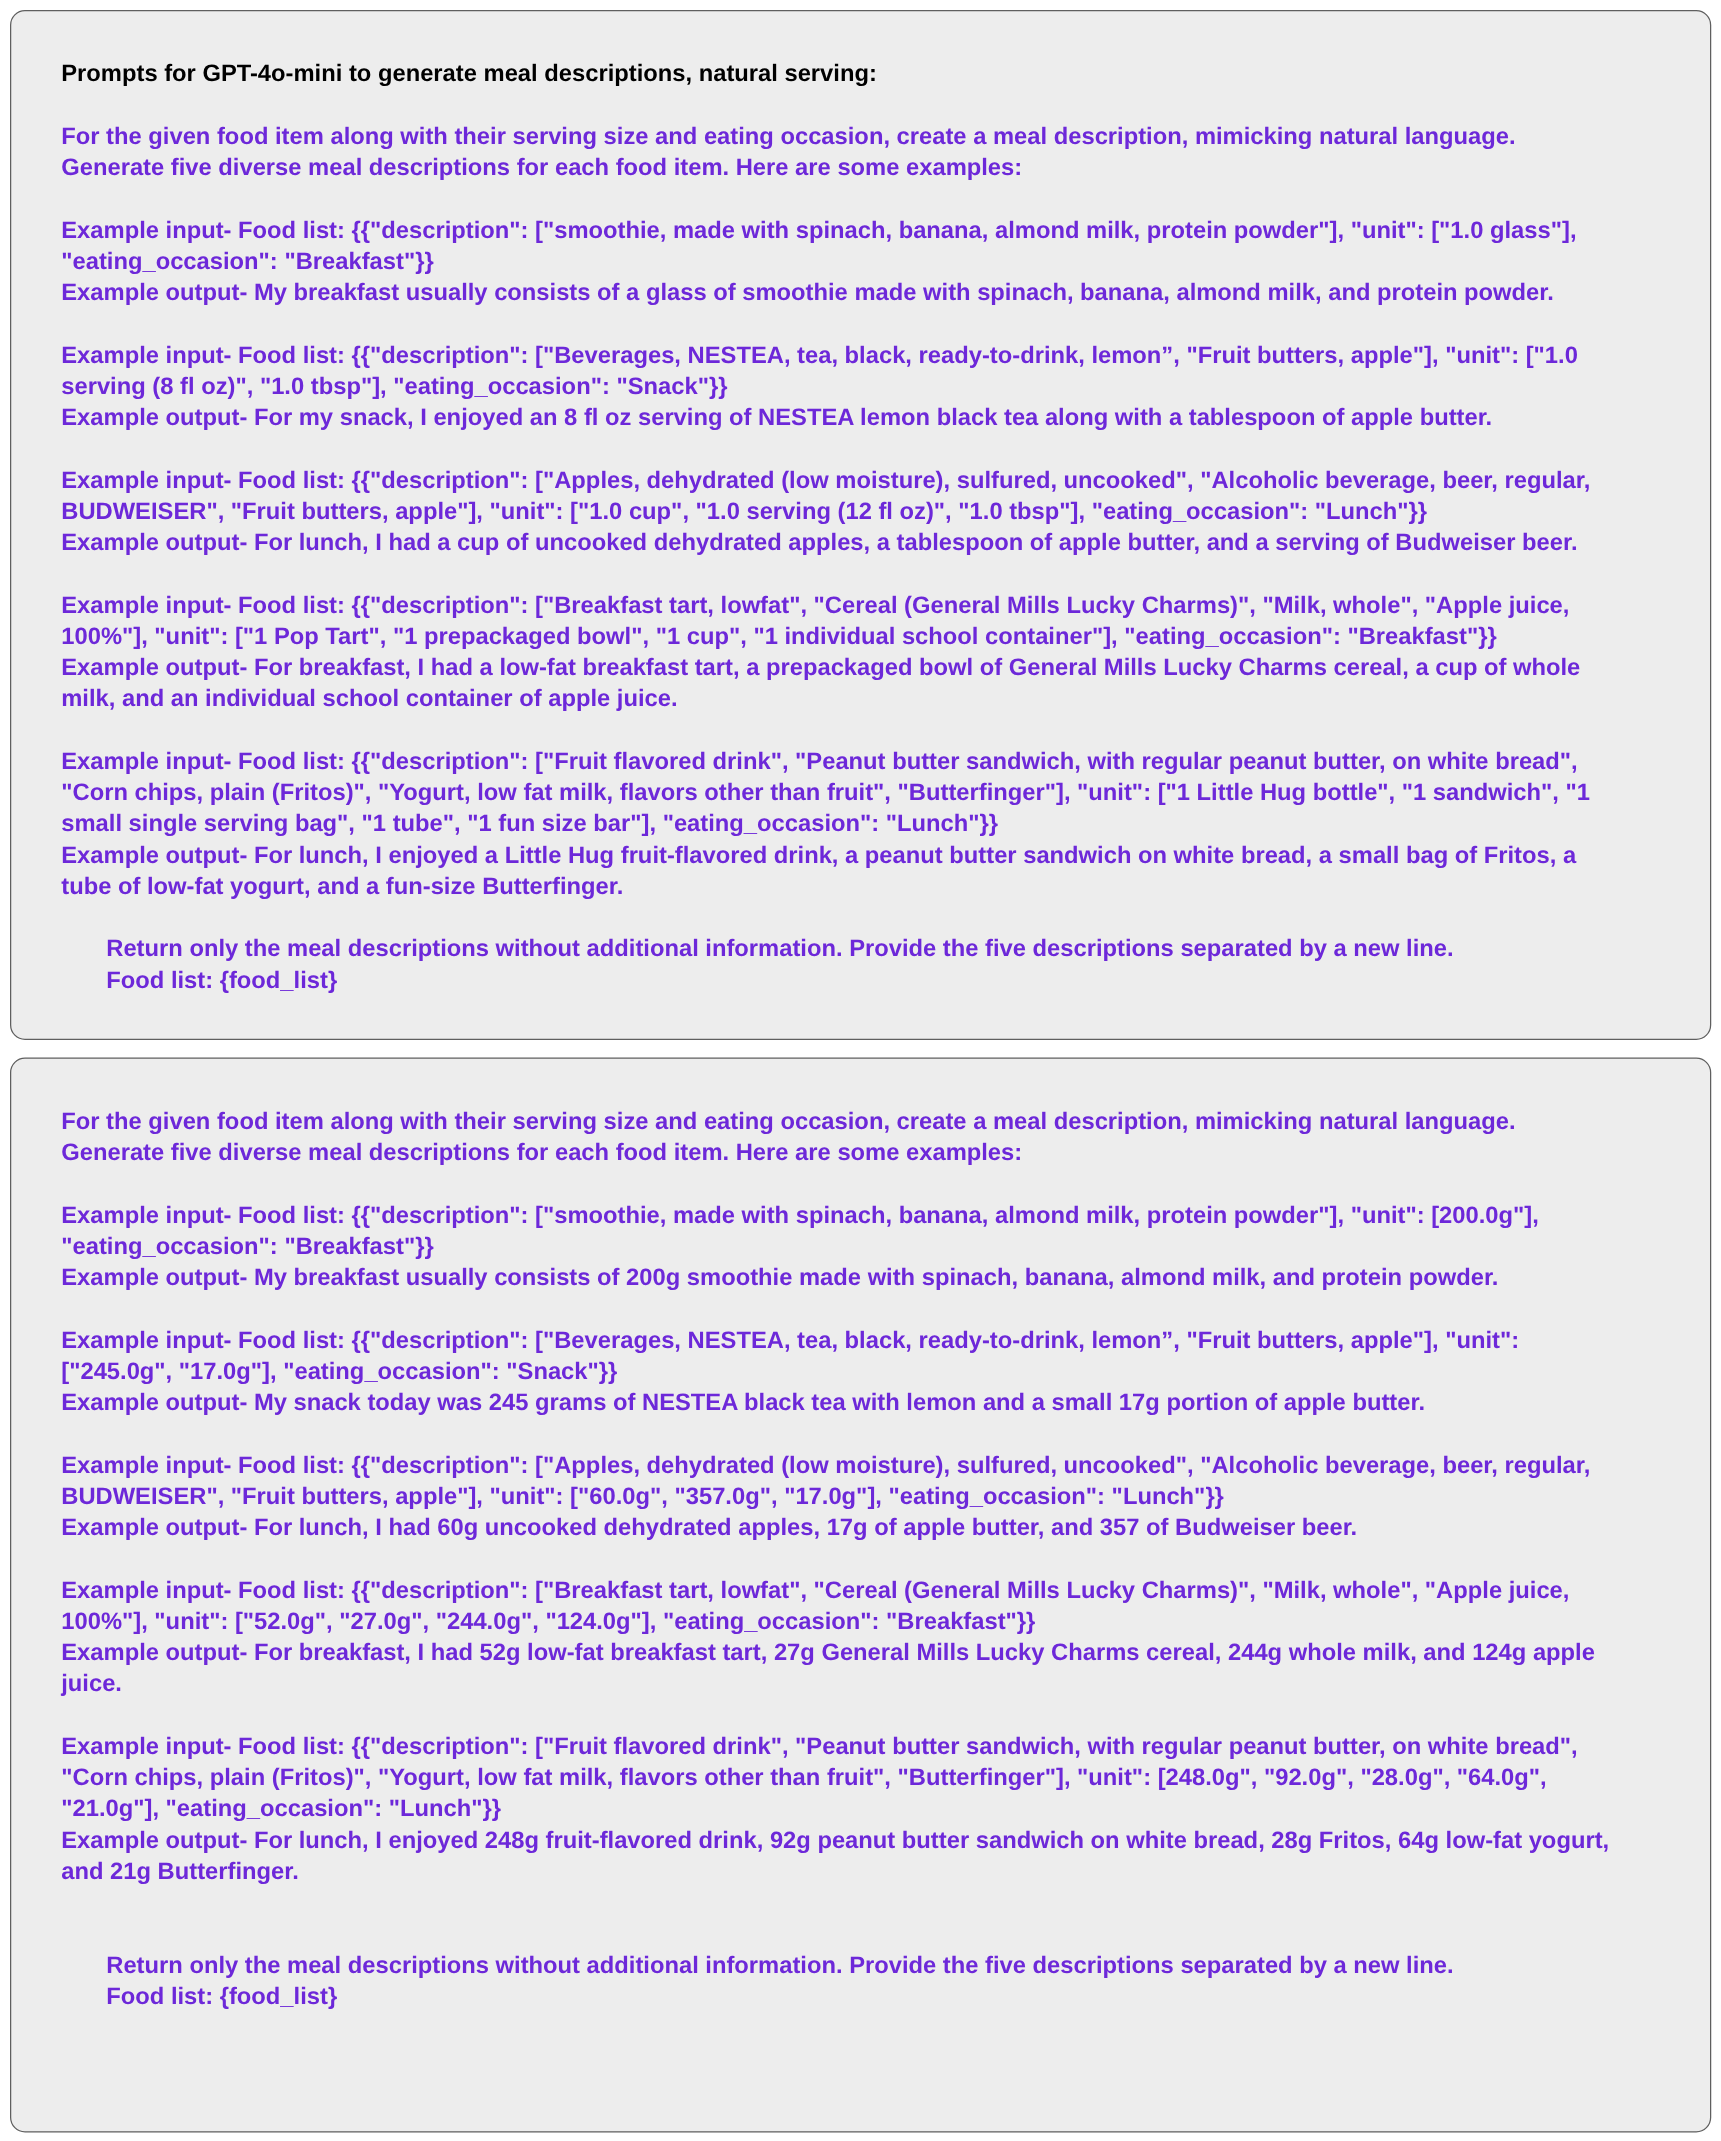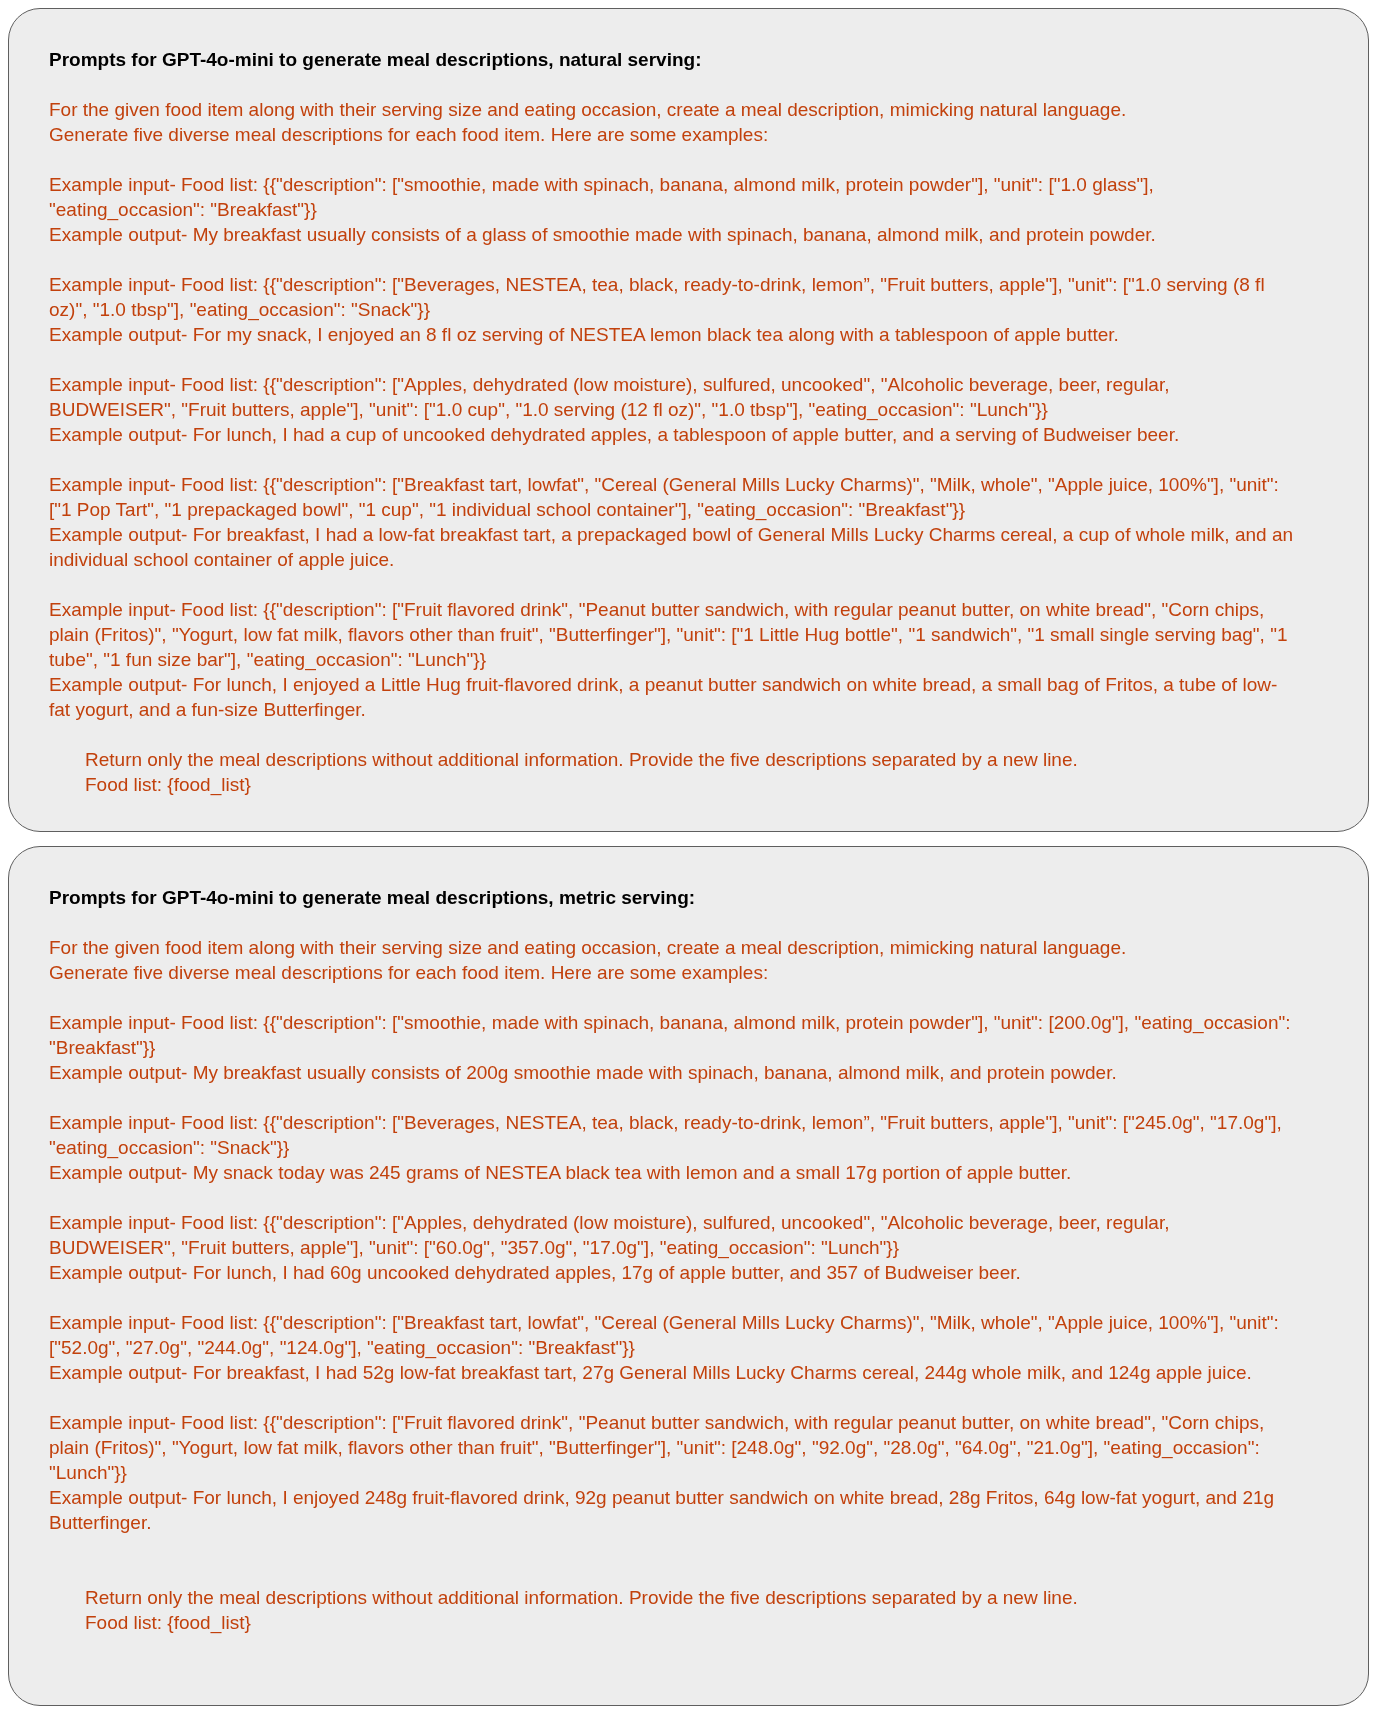--- a/index.html
+++ b/index.html
@@ -10,39 +10,40 @@
     height: 1713px;
     overflow: hidden;
     font-family: "Liberation Sans", sans-serif;
   }
   .box {
     box-sizing: border-box;
     width: 1361px;
     margin-left: 8px;
     background: #ededed;
     border: 1.5px solid #5f5f5f;
-    border-radius: 32px;
+    border-radius: 12px;
     padding: 38px 70px 34px 40px;
   }
   .box-natural { margin-top: 8px; min-height: 822px; }
   .box-metric  { margin-top: 14px; min-height: 860px; }
   .box-title {
     font-size: 19px;
     line-height: 25px;
     font-weight: bold;
     color: #000;
     margin: 0 0 25px 0;
     white-space: pre-wrap;
   }
   .para {
     font-size: 19px;
     line-height: 25px;
-    color: #c2410c;
+    color: #6d28d9;
     margin: 0 0 25px 0;
     white-space: pre-wrap;
+    font-weight: bold;
   }
   .para:last-child { margin-bottom: 0; margin-left: 36px; }
   .extra-gap { margin-top: 50px; }
 </style>
 </head>
 <body>
 
 <div class="box box-natural">
   <div class="box-title">Prompts for GPT-4o-mini to generate meal descriptions, natural serving:</div>
   <p class="para">For the given food item along with their serving size and eating occasion, create a meal description, mimicking natural language.
@@ -55,21 +56,20 @@
 Example output- For lunch, I had a cup of uncooked dehydrated apples, a tablespoon of apple butter, and a serving of Budweiser beer.</p>
   <p class="para">Example input- Food list: {{"description": ["Breakfast tart, lowfat", "Cereal (General Mills Lucky Charms)", "Milk, whole", "Apple juice, 100%"], "unit": ["1 Pop Tart", "1 prepackaged bowl", "1 cup", "1 individual school container"], "eating_occasion": "Breakfast"}}
 Example output- For breakfast, I had a low-fat breakfast tart, a prepackaged bowl of General Mills Lucky Charms cereal, a cup of whole milk, and an individual school container of apple juice.</p>
   <p class="para">Example input- Food list: {{"description": ["Fruit flavored drink", "Peanut butter sandwich, with regular peanut butter, on white bread", "Corn chips, plain (Fritos)", "Yogurt, low fat milk, flavors other than fruit", "Butterfinger"], "unit": ["1 Little Hug bottle", "1 sandwich", "1 small single serving bag", "1 tube", "1 fun size bar"], "eating_occasion": "Lunch"}}
 Example output- For lunch, I enjoyed a Little Hug fruit-flavored drink, a peanut butter sandwich on white bread, a small bag of Fritos, a tube of low-fat yogurt, and a fun-size Butterfinger.</p>
   <p class="para">Return only the meal descriptions without additional information. Provide the five descriptions separated by a new line.
 Food list: {food_list}</p>
 </div>
 
 <div class="box box-metric">
-  <div class="box-title">Prompts for GPT-4o-mini to generate meal descriptions, metric serving:</div>
   <p class="para">For the given food item along with their serving size and eating occasion, create a meal description, mimicking natural language.
 Generate five diverse meal descriptions for each food item. Here are some examples:</p>
   <p class="para">Example input- Food list: {{"description": ["smoothie, made with spinach, banana, almond milk, protein powder"], "unit": [200.0g"], "eating_occasion": "Breakfast"}}
 Example output- My breakfast usually consists of 200g smoothie made with spinach, banana, almond milk, and protein powder.</p>
   <p class="para">Example input- Food list: {{"description": ["Beverages, NESTEA, tea, black, ready-to-drink, lemon”, "Fruit butters, apple"], "unit": ["245.0g", "17.0g"], "eating_occasion": "Snack"}}
 Example output- My snack today was 245 grams of NESTEA black tea with lemon and a small 17g portion of apple butter.</p>
   <p class="para">Example input- Food list: {{"description": ["Apples, dehydrated (low moisture), sulfured, uncooked", "Alcoholic beverage, beer, regular, BUDWEISER", "Fruit butters, apple"], "unit": ["60.0g", "357.0g", "17.0g"], "eating_occasion": "Lunch"}}
 Example output- For lunch, I had 60g uncooked dehydrated apples, 17g of apple butter, and 357 of Budweiser beer.</p>
   <p class="para">Example input- Food list: {{"description": ["Breakfast tart, lowfat", "Cereal (General Mills Lucky Charms)", "Milk, whole", "Apple juice, 100%"], "unit": ["52.0g", "27.0g", "244.0g", "124.0g"], "eating_occasion": "Breakfast"}}
 Example output- For breakfast, I had 52g low-fat breakfast tart, 27g General Mills Lucky Charms cereal, 244g whole milk, and 124g apple juice.</p>

